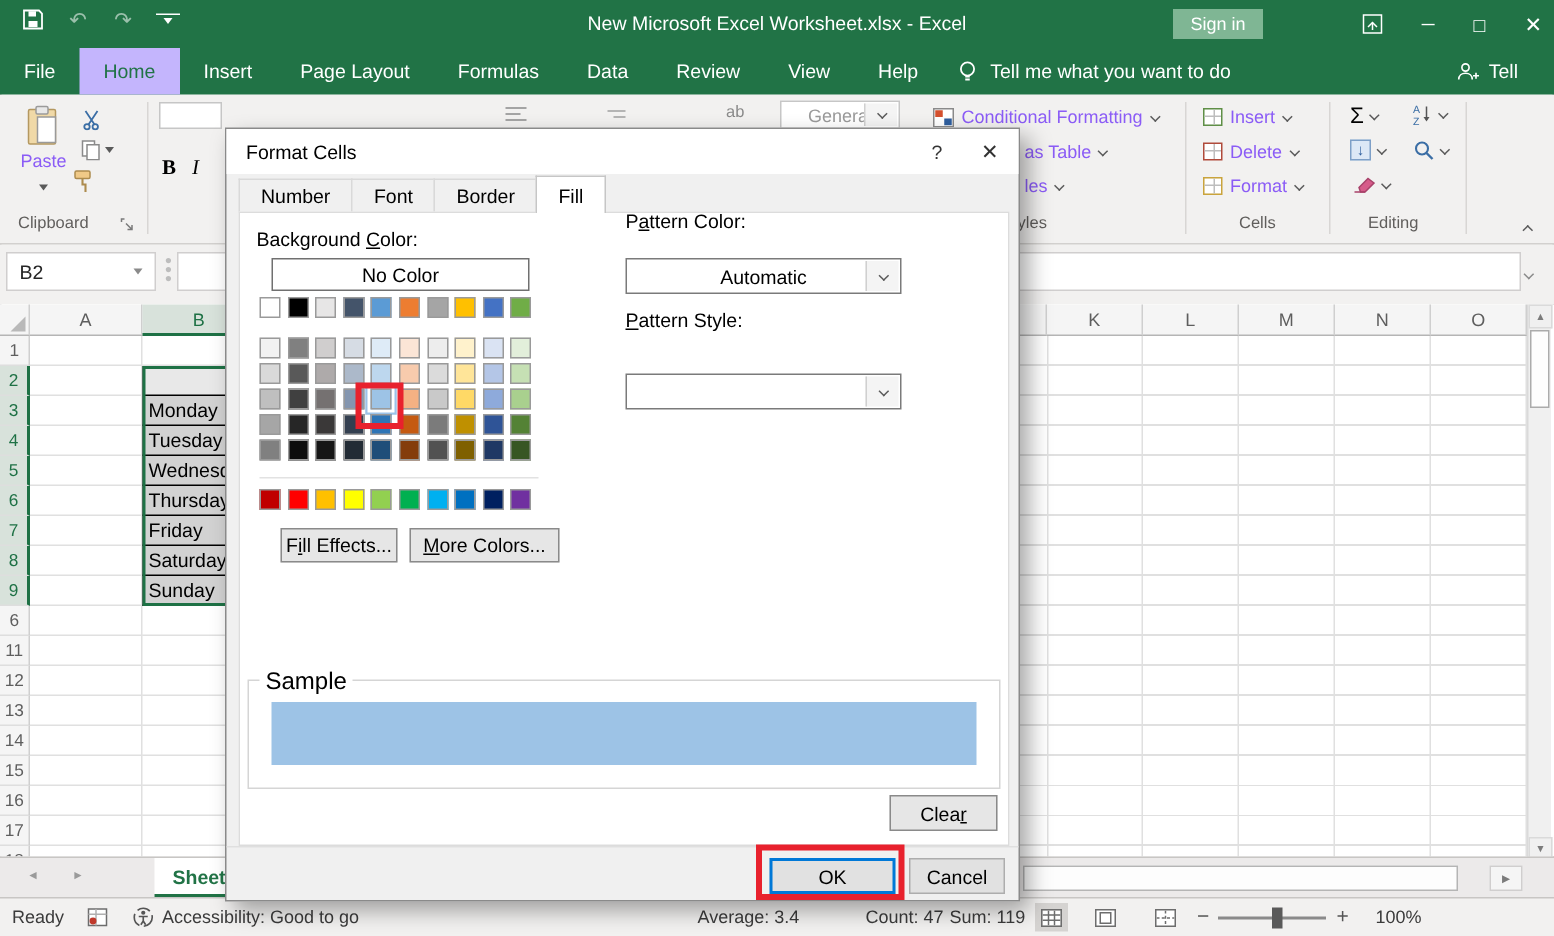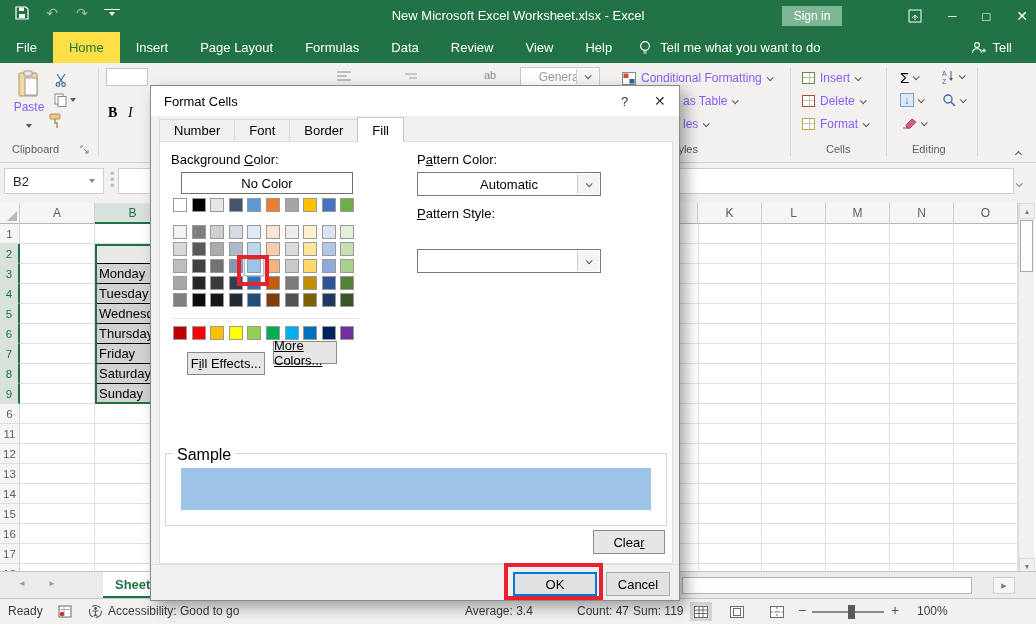--- a/index.html
+++ b/index.html
@@ -14,21 +14,21 @@
   .qat-ic { width:16px; height:16px; display:flex; align-items:center; justify-content:center; font-size:14px; }
   .dim { opacity:.55; }
   #title-text { left:0; right:0; top:8px; text-align:center; font-size:13px; color:#fff; }
   #signin { left:782px; top:6px; width:60px; height:20px; background:#7fb694; color:#fff; font-size:12px;
             display:flex; align-items:center; justify-content:center; }
   #win-controls { right:8px; top:0; height:32px; display:flex; gap:26px; align-items:center; font-size:12px; color:#fff; }
 
   
   #menubar { left:0; top:32px; width:1036px; height:31px; background:#217346; color:#fff; display:flex; align-items:stretch; z-index:5; }
   .mtab { padding:0 16px; display:flex; align-items:center; font-size:13px; cursor:default; }
-  .mtab.active { background:#fde047; color:#217346; }
+  .mtab.active { background:#c4b5fd; color:#217346; }
   #tellme { display:flex; align-items:center; gap:8px; margin-left:10px; font-size:13px; }
   #share { position:absolute; right:24px; top:0; height:31px; display:flex; gap:6px; align-items:center; font-size:13px; }
 
   
   #ribbon { left:0; top:63px; width:1036px; height:100px; background:#f2f1f0; border-bottom:1px solid #d2d0ce; z-index:4; }
   .grp-label { font-size:11px; color:#605e5c; }
   .rbtn { font-size:12px; color:#8b5cf6; display:flex; align-items:center; gap:4px; }
   .vsep { width:1px; background:#d8d6d4; }
   .chev { display:inline-block; width:5px; height:5px; border-right:1.4px solid #5a5a5a; border-bottom:1.4px solid #5a5a5a; transform:rotate(45deg) translateY(-1px); }
   .tri-dn { display:inline-block; width:0; height:0; border-left:3.5px solid transparent; border-right:3.5px solid transparent; border-top:4px solid #5a5a5a; }
@@ -108,21 +108,21 @@
                   display:flex; align-items:center; justify-content:center; }
   #palette { left:22px; top:112px; width:190px; }
   .prow { display:flex; gap:4.6px; margin-bottom:3px; }
   .sw { width:14px; height:14px; border:1px solid #9a9a9a; position:relative; }
   .sw.selected { box-shadow:0 0 0 2px #fff, 0 0 0 3.5px #9cc2e8; }
   #pal-variants { margin-top:13px; }
   #pal-sep { left:22px; top:232px; width:186px; border-top:1px solid #e2e2e2; }
   #std-row { position:absolute; left:22px; top:240px; }
   .dbtn { background:#e6e6e6; border:1px solid #8a8a8a; display:flex; align-items:center; justify-content:center; font-size:13px; }
   #fill-effects { left:36px; top:266px; width:78px; height:23px; }
-  #more-colors { left:122px; top:255px; width:64px; height:23px;text-decoration:underline; }
+  #more-colors { left:122px; top:266px; width:100px; height:23px; }
   .combo { background:#fff; border:1px solid #7a7a7a; display:flex; align-items:center; justify-content:center; position:relative; }
   .combo .dd { position:absolute; right:1px; top:1px; bottom:1px; width:22px; background:#f4f4f4; border-left:1px solid #d0d0d0;
                display:flex; align-items:center; justify-content:center; }
   #sample-box { left:14px; top:367px; width:502px; height:73px; border:1px solid #d5d5d5; }
   #sample-legend { left:22px; top:360px; background:#fff; padding:0 4px; font-size:16px; }
   #sample-fill { left:30px; top:382px; width:470px; height:42px; }
   #dlg-divider { left:0; top:478px; width:528px; border-top:1px solid #dfdfdf; }
   #btn-clear { left:442px; top:444px; width:72px; height:24px; }
   #btn-ok { left:362px; top:486px; width:84px; height:24px; background:#e1e1e1; border:2px solid #0078d7; }
   #btn-cancel { left:455px; top:486px; width:64px; height:24px; background:#e1e1e1; border:1px solid #adadad; }
@@ -654,21 +654,21 @@
       <span class="sw" style="background: rgb(112, 48, 160);"></span>
     </div>
 
   <div class="abs dbtn" id="fill-effects">
     <span><span>F</span><span class="u">i</span><span>ll Effects...</span></span>
   </div>
   <div class="abs dbtn" id="more-colors">
     <span><span></span><span class="u">M</span><span>ore Colors...</span></span>
   </div>
 
-  <div class="dlabel" style="left:266px;top:66px;">
+  <div class="dlabel" style="left:266px;top:54px;">
     <span>P</span><span class="u">a</span><span>ttern Color:</span>
   </div>
   <div class="abs combo" style="left:266px;top:86px;width:184px;height:24px;">
     <span>Automatic</span>
     <span class="dd">
         <span class="chev"></span>
       </span>
   </div>
   <div class="dlabel" style="left:266px;top:120px;">
     <span></span><span class="u">P</span><span>attern Style:</span>

